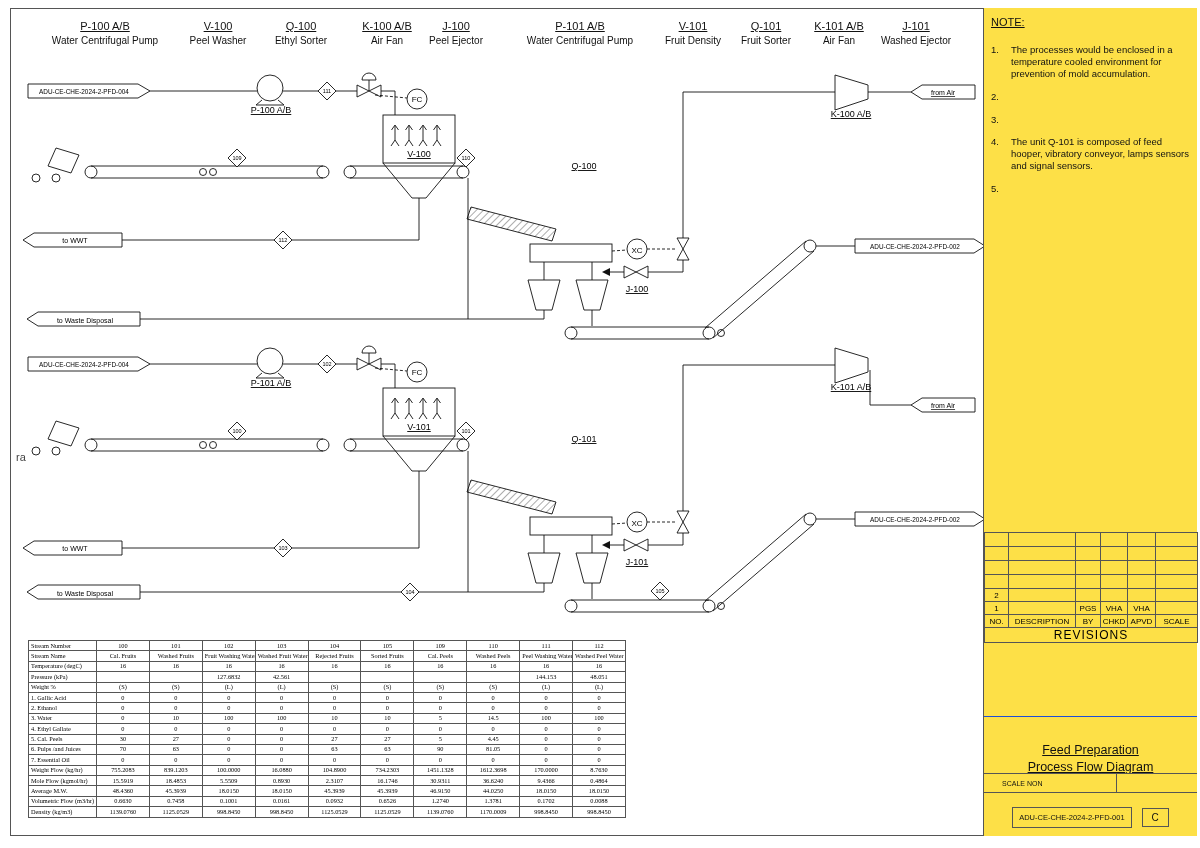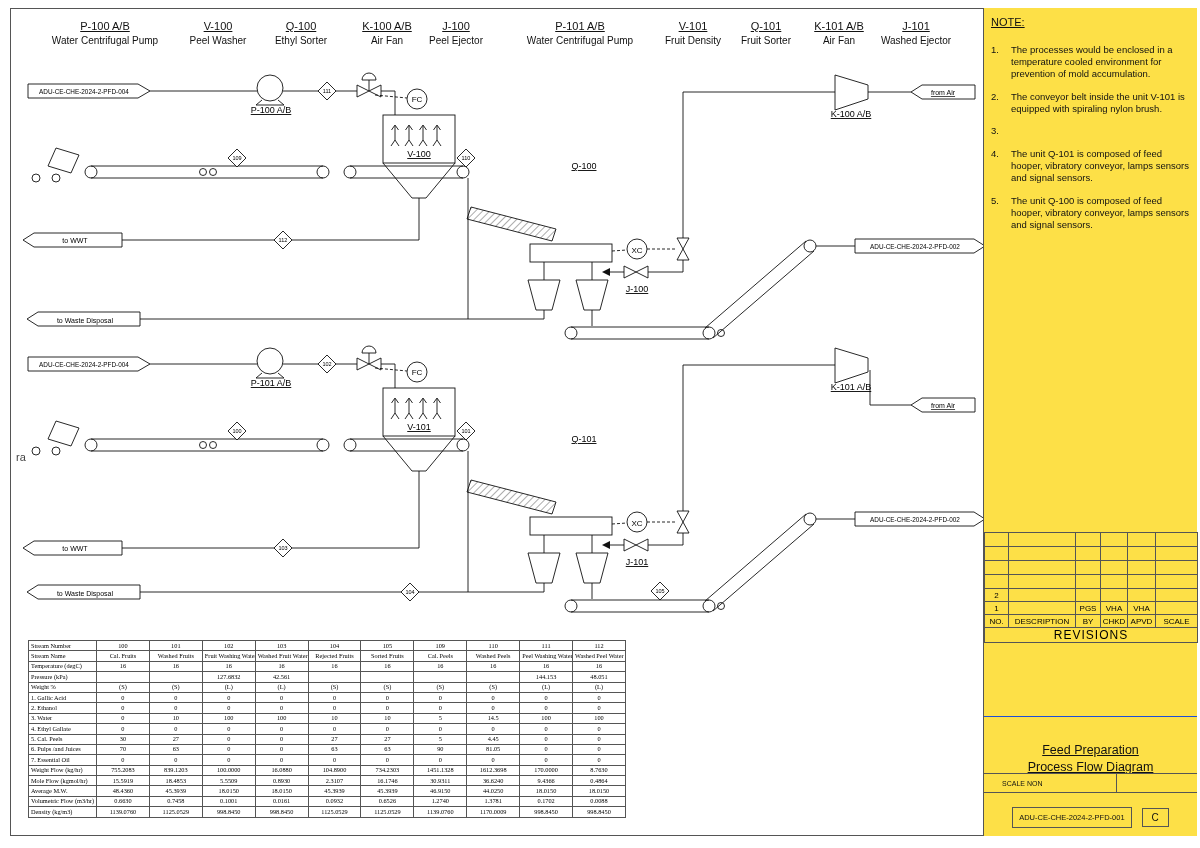--- a/index.html
+++ b/index.html
@@ -538,32 +538,30 @@
 
 <div class="right-panel">
   <div class="notes">
     <div class="notes-title">NOTE:</div>
     <div class="note-item">
       <span class="note-num">1.</span>
       <span class="note-text">The processes would be enclosed in a temperature cooled environment for prevention of mold accumulation.</span>
     </div>
     <div class="note-item">
       <span class="note-num">2.</span>
-      <span class="note-text">The conveyor belt inside the unit V-101 is equipped with spiraling nylon brush.</span>
     </div>
     <div class="note-item">
       <span class="note-num">3.</span>
     </div>
     <div class="note-item">
       <span class="note-num">4.</span>
       <span class="note-text">The unit Q-101 is composed of feed hooper, vibratory conveyor, lamps sensors and signal sensors.</span>
     </div>
     <div class="note-item">
       <span class="note-num">5.</span>
-      <span class="note-text">The unit Q-100 is composed of feed hooper, vibratory conveyor, lamps sensors and signal sensors.</span>
     </div>
   </div>
 
   <table class="rev-table">
     <colgroup>
       <col style="width:24px">
         <col style="width:67px">
         <col style="width:25px">
         <col style="width:27px">
         <col style="width:28px">

